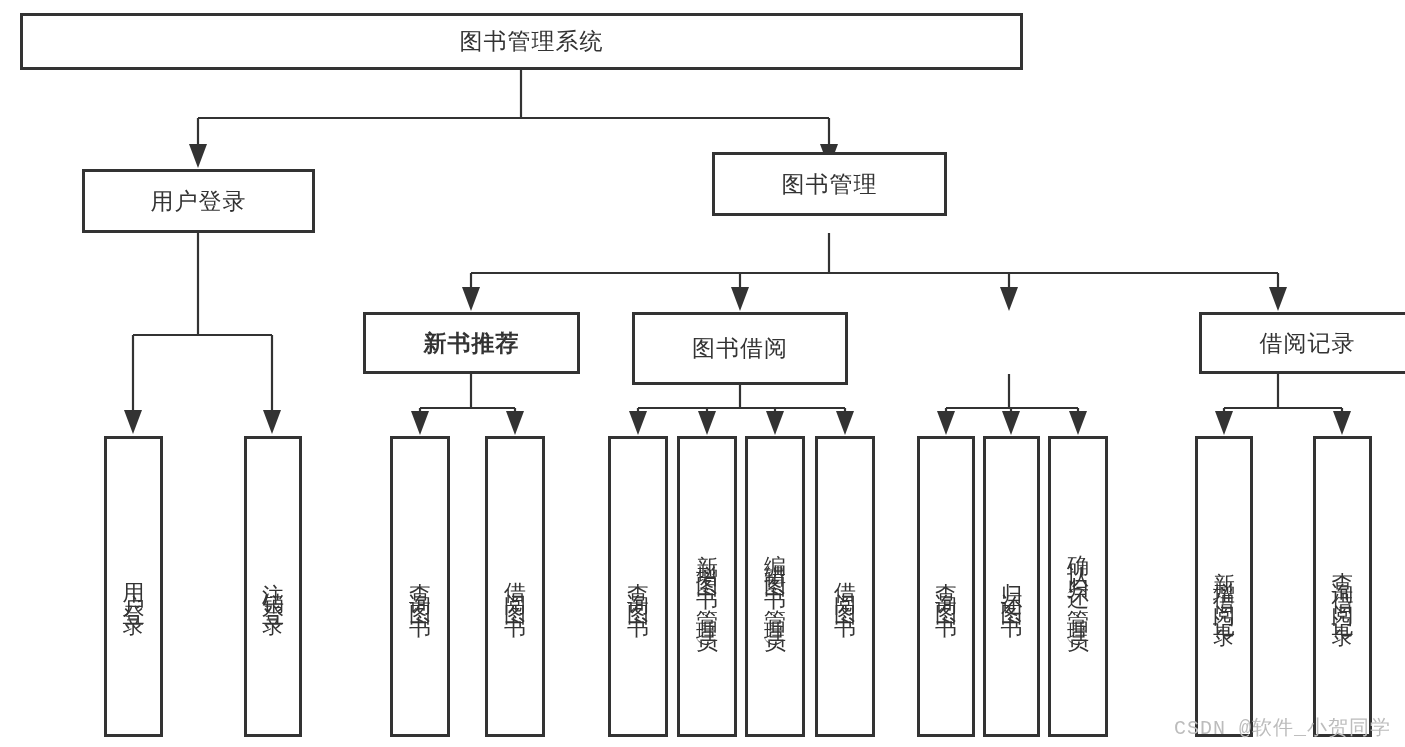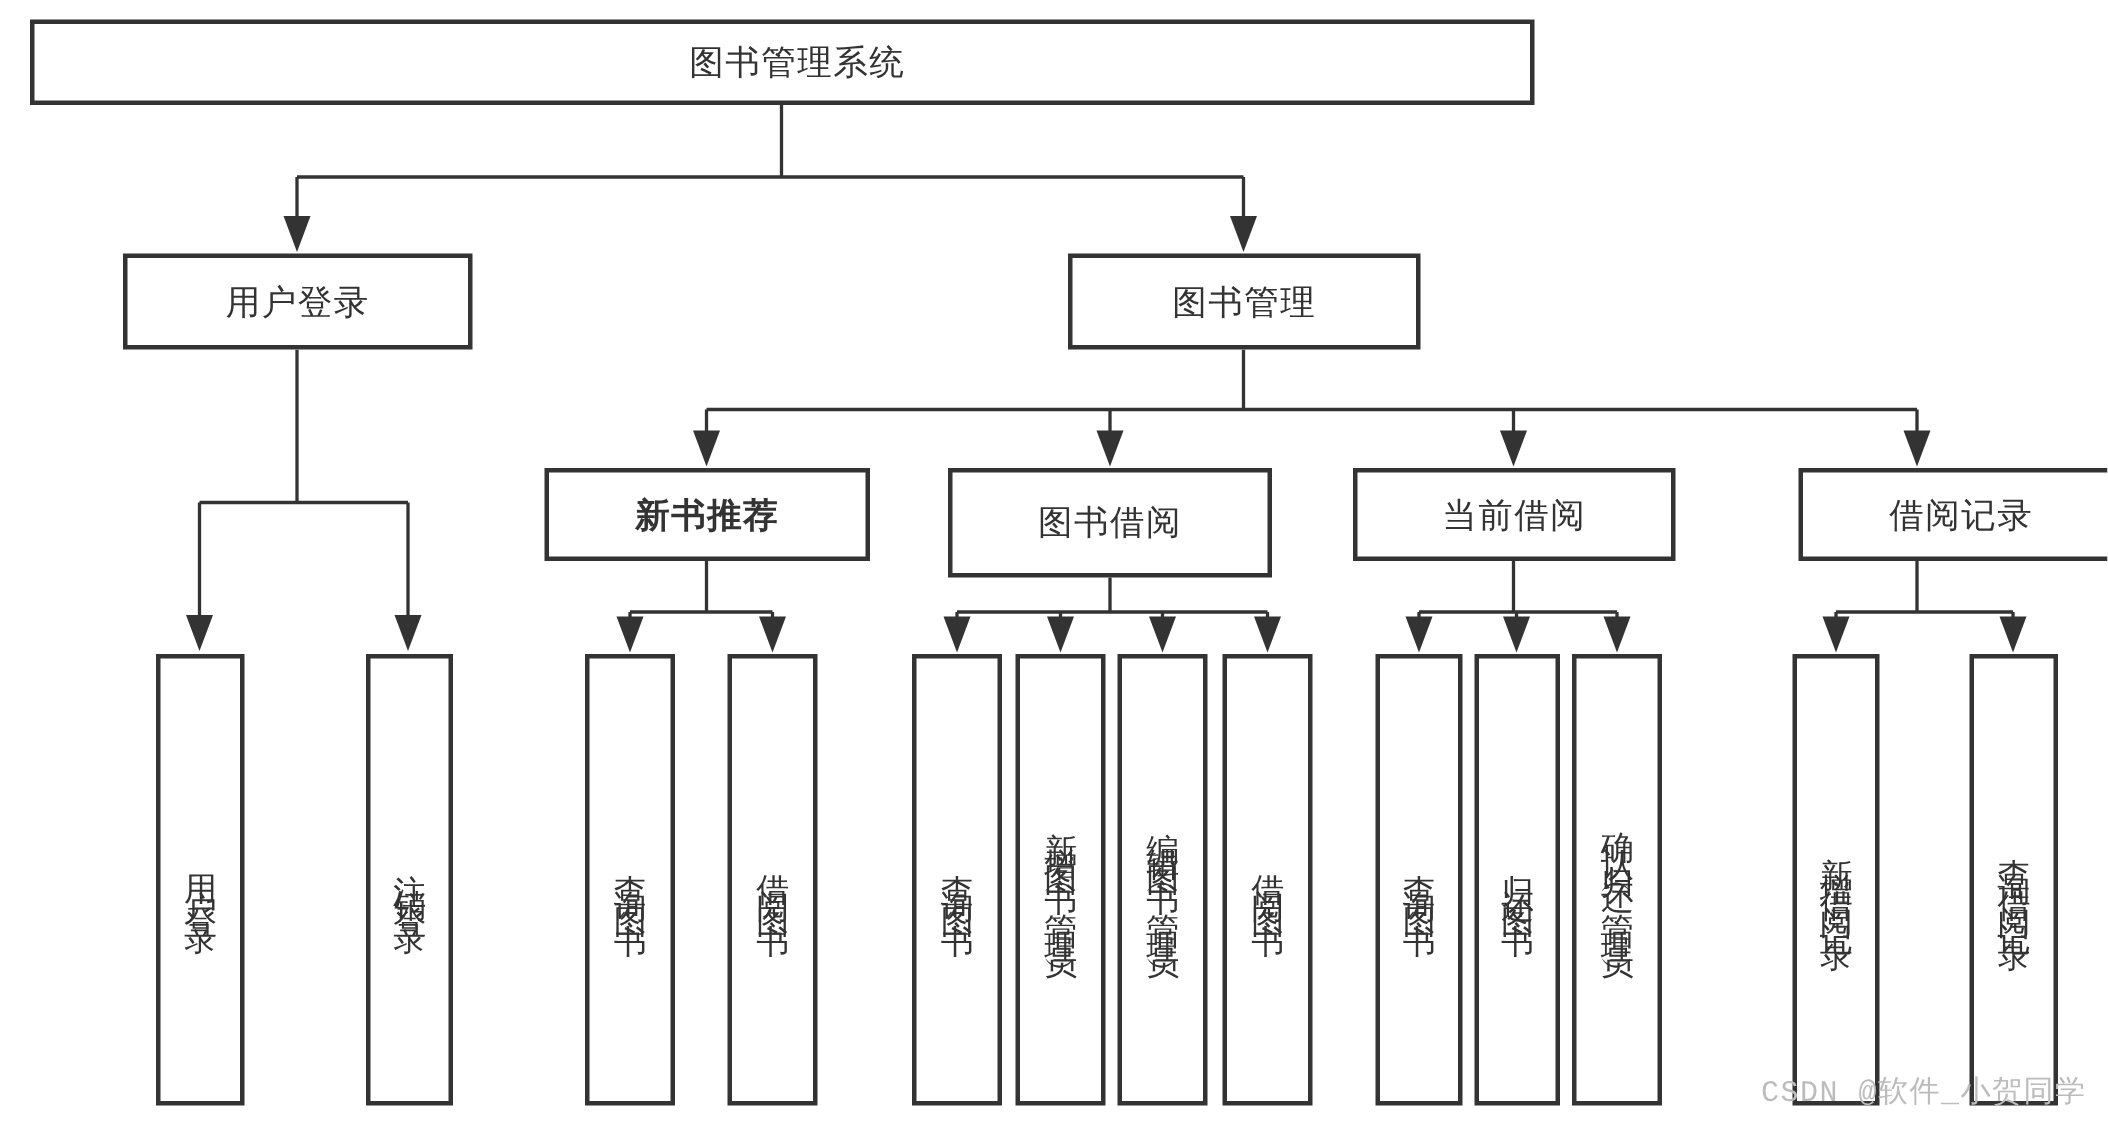--- a/index.html
+++ b/index.html
@@ -41,21 +41,21 @@
     writing-mode: vertical-rl;
     text-orientation: mixed;
     font-size: 22px;
     letter-spacing: 11px;
     line-height: 1.1;
     white-space: nowrap;
   }
   
   #n-root          { left: 20px;   top: 13px;  width: 1003px; height: 57px; padding-left: 20px; }
   #n-user-login    { left: 82px;   top: 169px; width: 233px;  height: 64px; }
-  #n-book-mgmt     { left: 712px;  top: 169px; width: 235px;  height: 64px; }
+  #n-book-mgmt     { left: 712px;  top: 152px; width: 235px;  height: 64px; }
   #n-new-book      { left: 363px;  top: 312px; width: 217px;  height: 62px; font-weight: bold; }
   #n-book-borrow   { left: 632px;  top: 312px; width: 216px;  height: 73px; font-family: Liberation Mono, monospace; }
   #n-current-borrow{ left: 902px;  top: 312px; width: 215px;  height: 62px; }
   #n-borrow-record { left: 1170px; top: 312px; width: 217px;  height: 62px; margin-left: 29px; }
   .leaf { top: 436px; height: 301px; }
   #l1  { left: 104px;  width: 59px; }
   #l2  { left: 244px;  width: 58px; }
   #l3  { left: 390px;  width: 60px; }
   #l4  { left: 485px;  width: 60px; }
   #l5  { left: 608px;  width: 60px; }
@@ -125,23 +125,20 @@
   <div class="node" id="n-book-mgmt">
     <span class="hlabel">图书管理</span>
   </div>
 
   <div class="node" id="n-new-book">
     <span class="hlabel">新书推荐</span>
   </div>
   <div class="node" id="n-book-borrow">
     <span class="hlabel">图书借阅</span>
   </div>
-  <div class="node" id="n-current-borrow">
-    <span class="hlabel">当前借阅</span>
-  </div>
   <div class="node" id="n-borrow-record">
     <span class="hlabel">借阅记录</span>
   </div>
 
   <div class="node leaf vnode" id="l1">
     <span class="vlabel">用户登录</span>
   </div>
   <div class="node leaf vnode" id="l2">
     <span class="vlabel">注销登录</span>
   </div>

